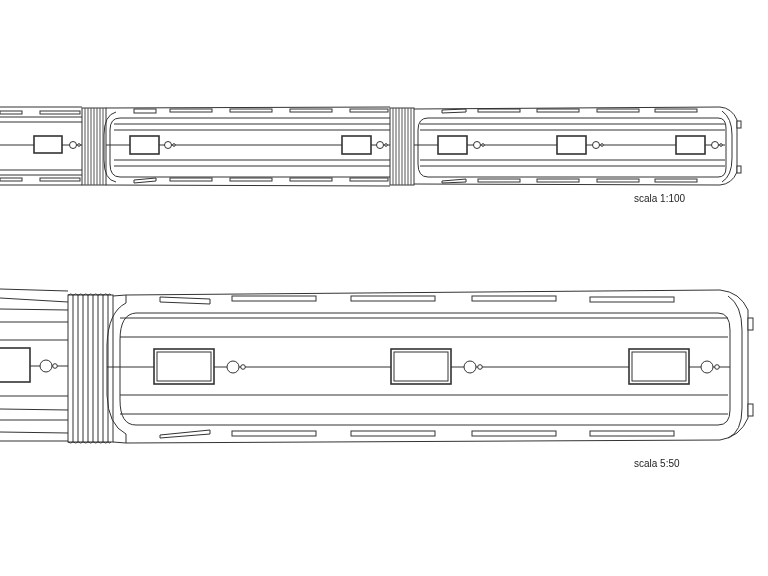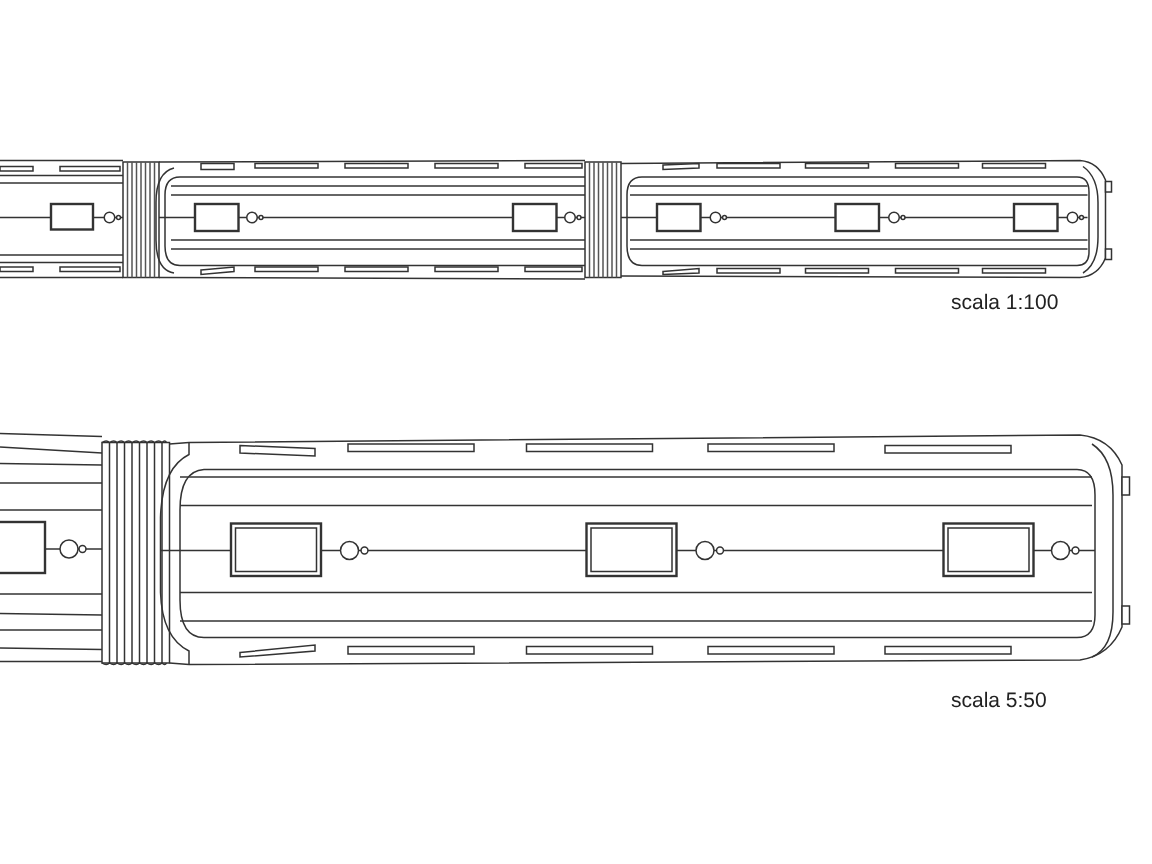--- a/index.html
+++ b/index.html
@@ -1,18 +1,18 @@
 <!DOCTYPE html>
 <html><head>
 <meta charset="utf-8">
 <style>
   html, body { margin:0; padding:0; background:#ffffff; }
   body { width:768px; height:576px; position:relative; overflow:hidden; font-family:"Liberation Sans", sans-serif; }
   svg { position:absolute; left:0; top:0; }
-  .label { position:absolute; font-size:14px; color:#222; font-family:"Liberation Sans", sans-serif; }
+  .label { position:absolute; font-size:10px; color:#222; font-family:"Liberation Sans", sans-serif; }
   .ln { stroke:#333; stroke-width:1; fill:none; }
   .lnw { stroke:#333; stroke-width:1; fill:#fff; }
   .ln2 { stroke:#333; stroke-width:1.6; fill:#fff; }
   .gray { stroke:#555; stroke-width:1; fill:none; }
 </style>
 </head>
 <body>
 
 <svg width="768" height="576" viewBox="0 0 768 576">
 

